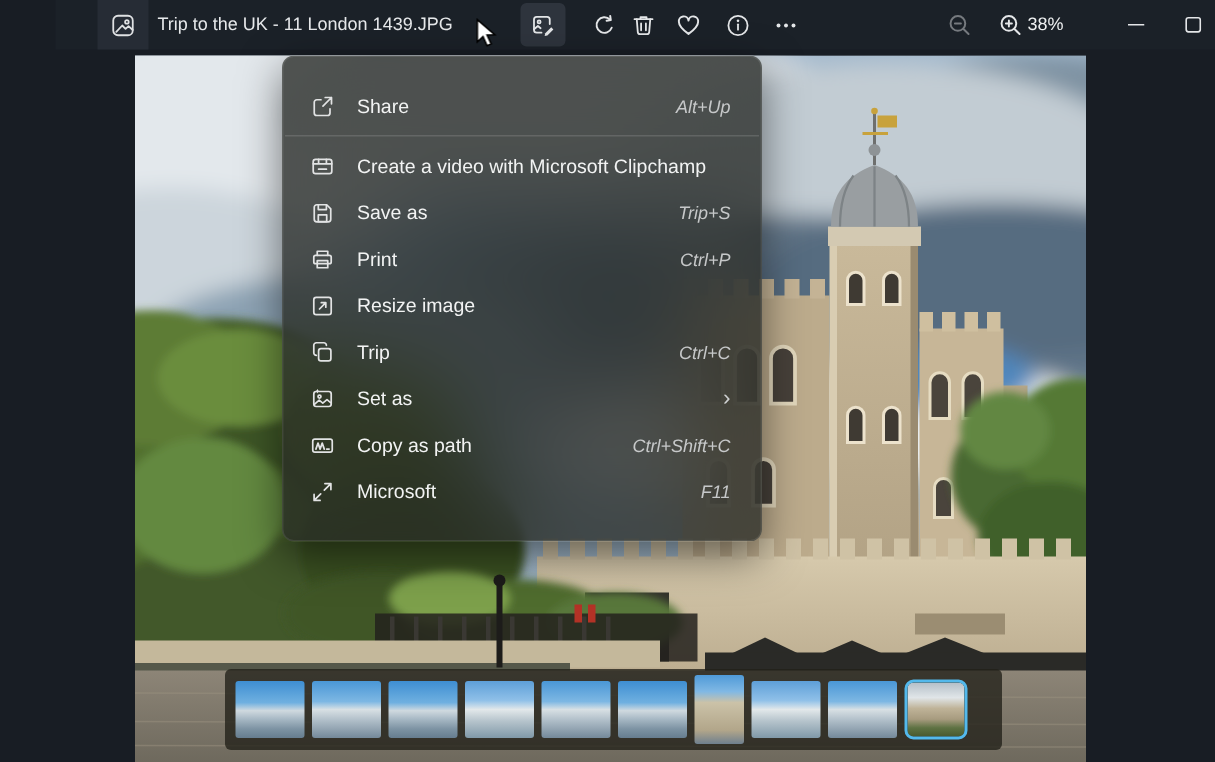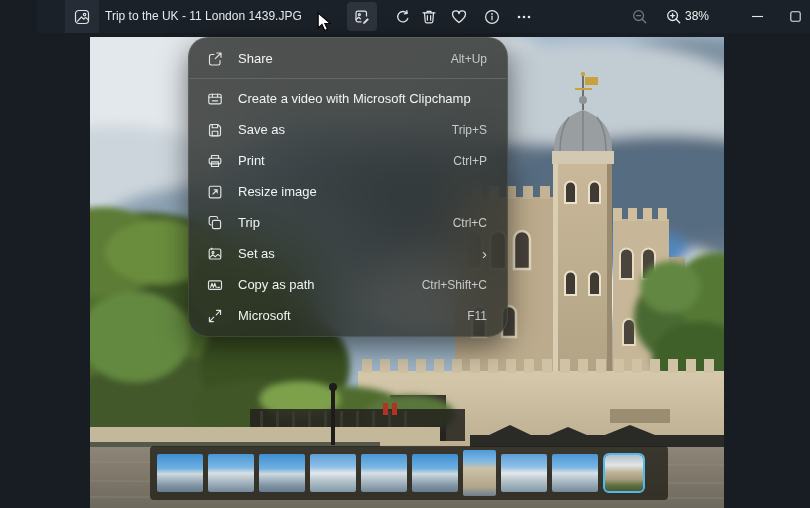--- a/index.html
+++ b/index.html
@@ -26,26 +26,26 @@
   
   .photo { position:absolute; left:90px; top:37px; width:634px; height:471px; z-index:1; }
 
   
   .cursor { position:absolute; left:317px; top:12px; z-index:99; pointer-events:none; }
 
   
   .menu { position:absolute; left:188px; top:37px; width:320px; z-index:60;
     background:rgba(38,41,37,.78); -webkit-backdrop-filter:blur(26px) saturate(1.15);
     backdrop-filter:blur(26px) saturate(1.15);
-    border:1px solid rgba(255,255,255,.09); border-radius:20px;
-    box-shadow:0 10px 28px rgba(0,0,0,.5); padding:5px 0; }
+    border:1px solid rgba(255,255,255,.09); border-radius:8px;
+    box-shadow:0 10px 28px rgba(0,0,0,.5); padding:17px 0; }
   .menu-item { height:31px; display:flex; align-items:center; padding:0 20px 0 18px; cursor:pointer; }
   .mi-icon { width:16px; height:16px; margin-right:15px; flex:0 0 16px; }
   .mi-label { font-size:13px; color:#f2f3f3; white-space:nowrap; }
-  .mi-shortcut { margin-left:auto; font-size:12px; color:#c6c8c9; }
+  .mi-shortcut { margin-left:auto; font-size:12px; color:#c6c8c9;font-style:italic; }
   .mi-chevron { margin-left:auto; font-size:15px; color:#cfd1d2; line-height:14px; }
   .menu-separator { height:1px; background:rgba(255,255,255,.13); margin:4px 1px; }
 
   
   .filmstrip { position:absolute; left:150px; top:446px; width:518px; height:54px; z-index:30;
     background:rgba(33,32,24,.78); border-radius:4px; display:flex; align-items:center;
     gap:5px; padding:0 7px; }
   .thumb { height:38px; width:46px; border-radius:2px; flex:0 0 auto; cursor:pointer; }
   .th-a { background:linear-gradient(180deg,#3e8ed2 0%,#6fb0e0 38%,#cfd9df 52%,#a9bac6 66%,#7d93a3 84%,#667d8f 100%); }
   .th-b { background:linear-gradient(180deg,#4a97d6 0%,#7db7e3 36%,#d8e0e4 50%,#b2c0ca 68%,#74899a 100%); }

